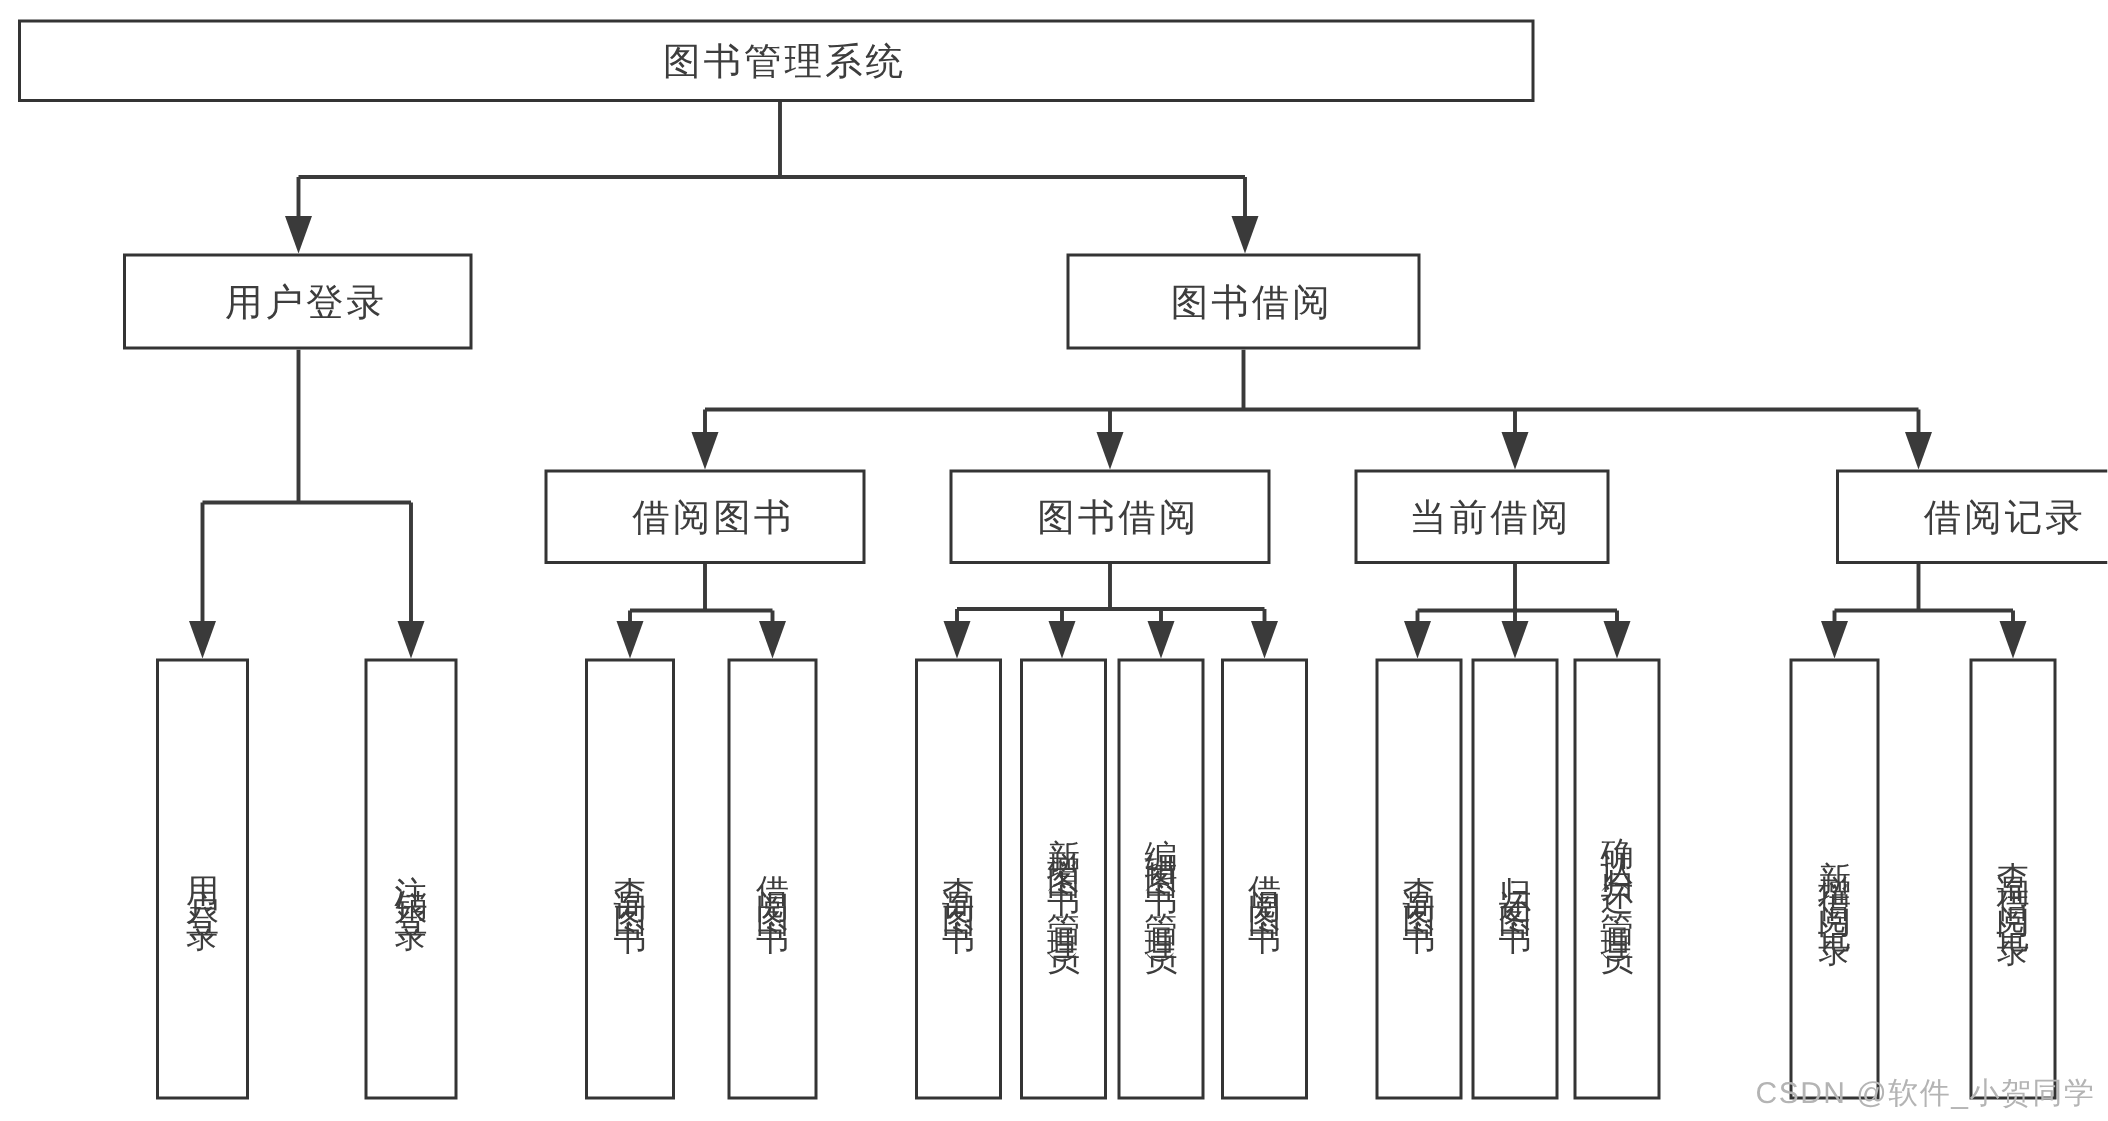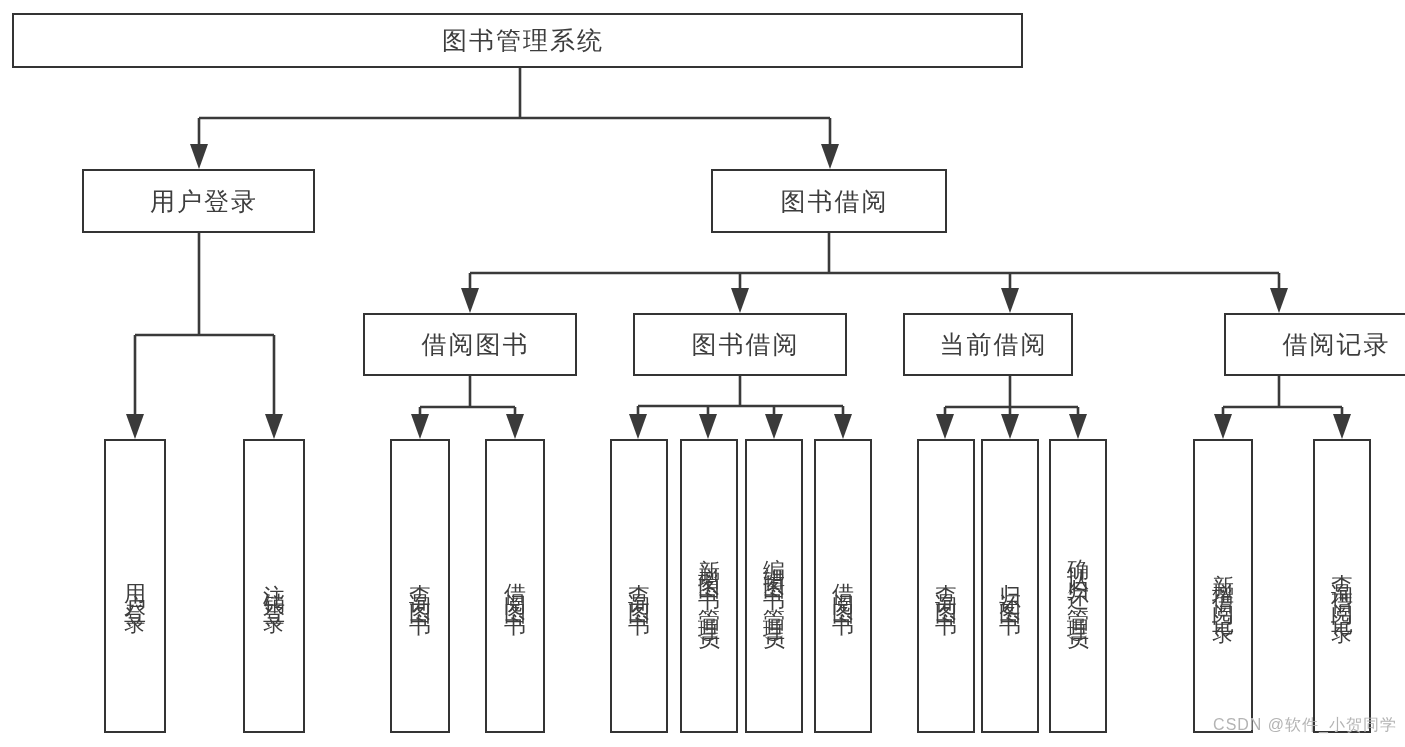--- a/index.html
+++ b/index.html
@@ -33,21 +33,21 @@
     text-orientation:mixed;
     font-size:22px;
     letter-spacing:10px;
     line-height:1;
   }
   .ln{stroke:#3a3a3a;stroke-width:2.6;fill:none;}
   .ah{fill:#3a3a3a;stroke:none;}
   .watermark{
     position:absolute;
     top:715px;right:8px;
-    font-size:16px;
+    font-size:20px;
     letter-spacing:1px;
     color:#b4b4b4;
     z-index:3;
     white-space:nowrap;
   }
 </style>
 </head>
 <body>
 
 <div class="stage">

